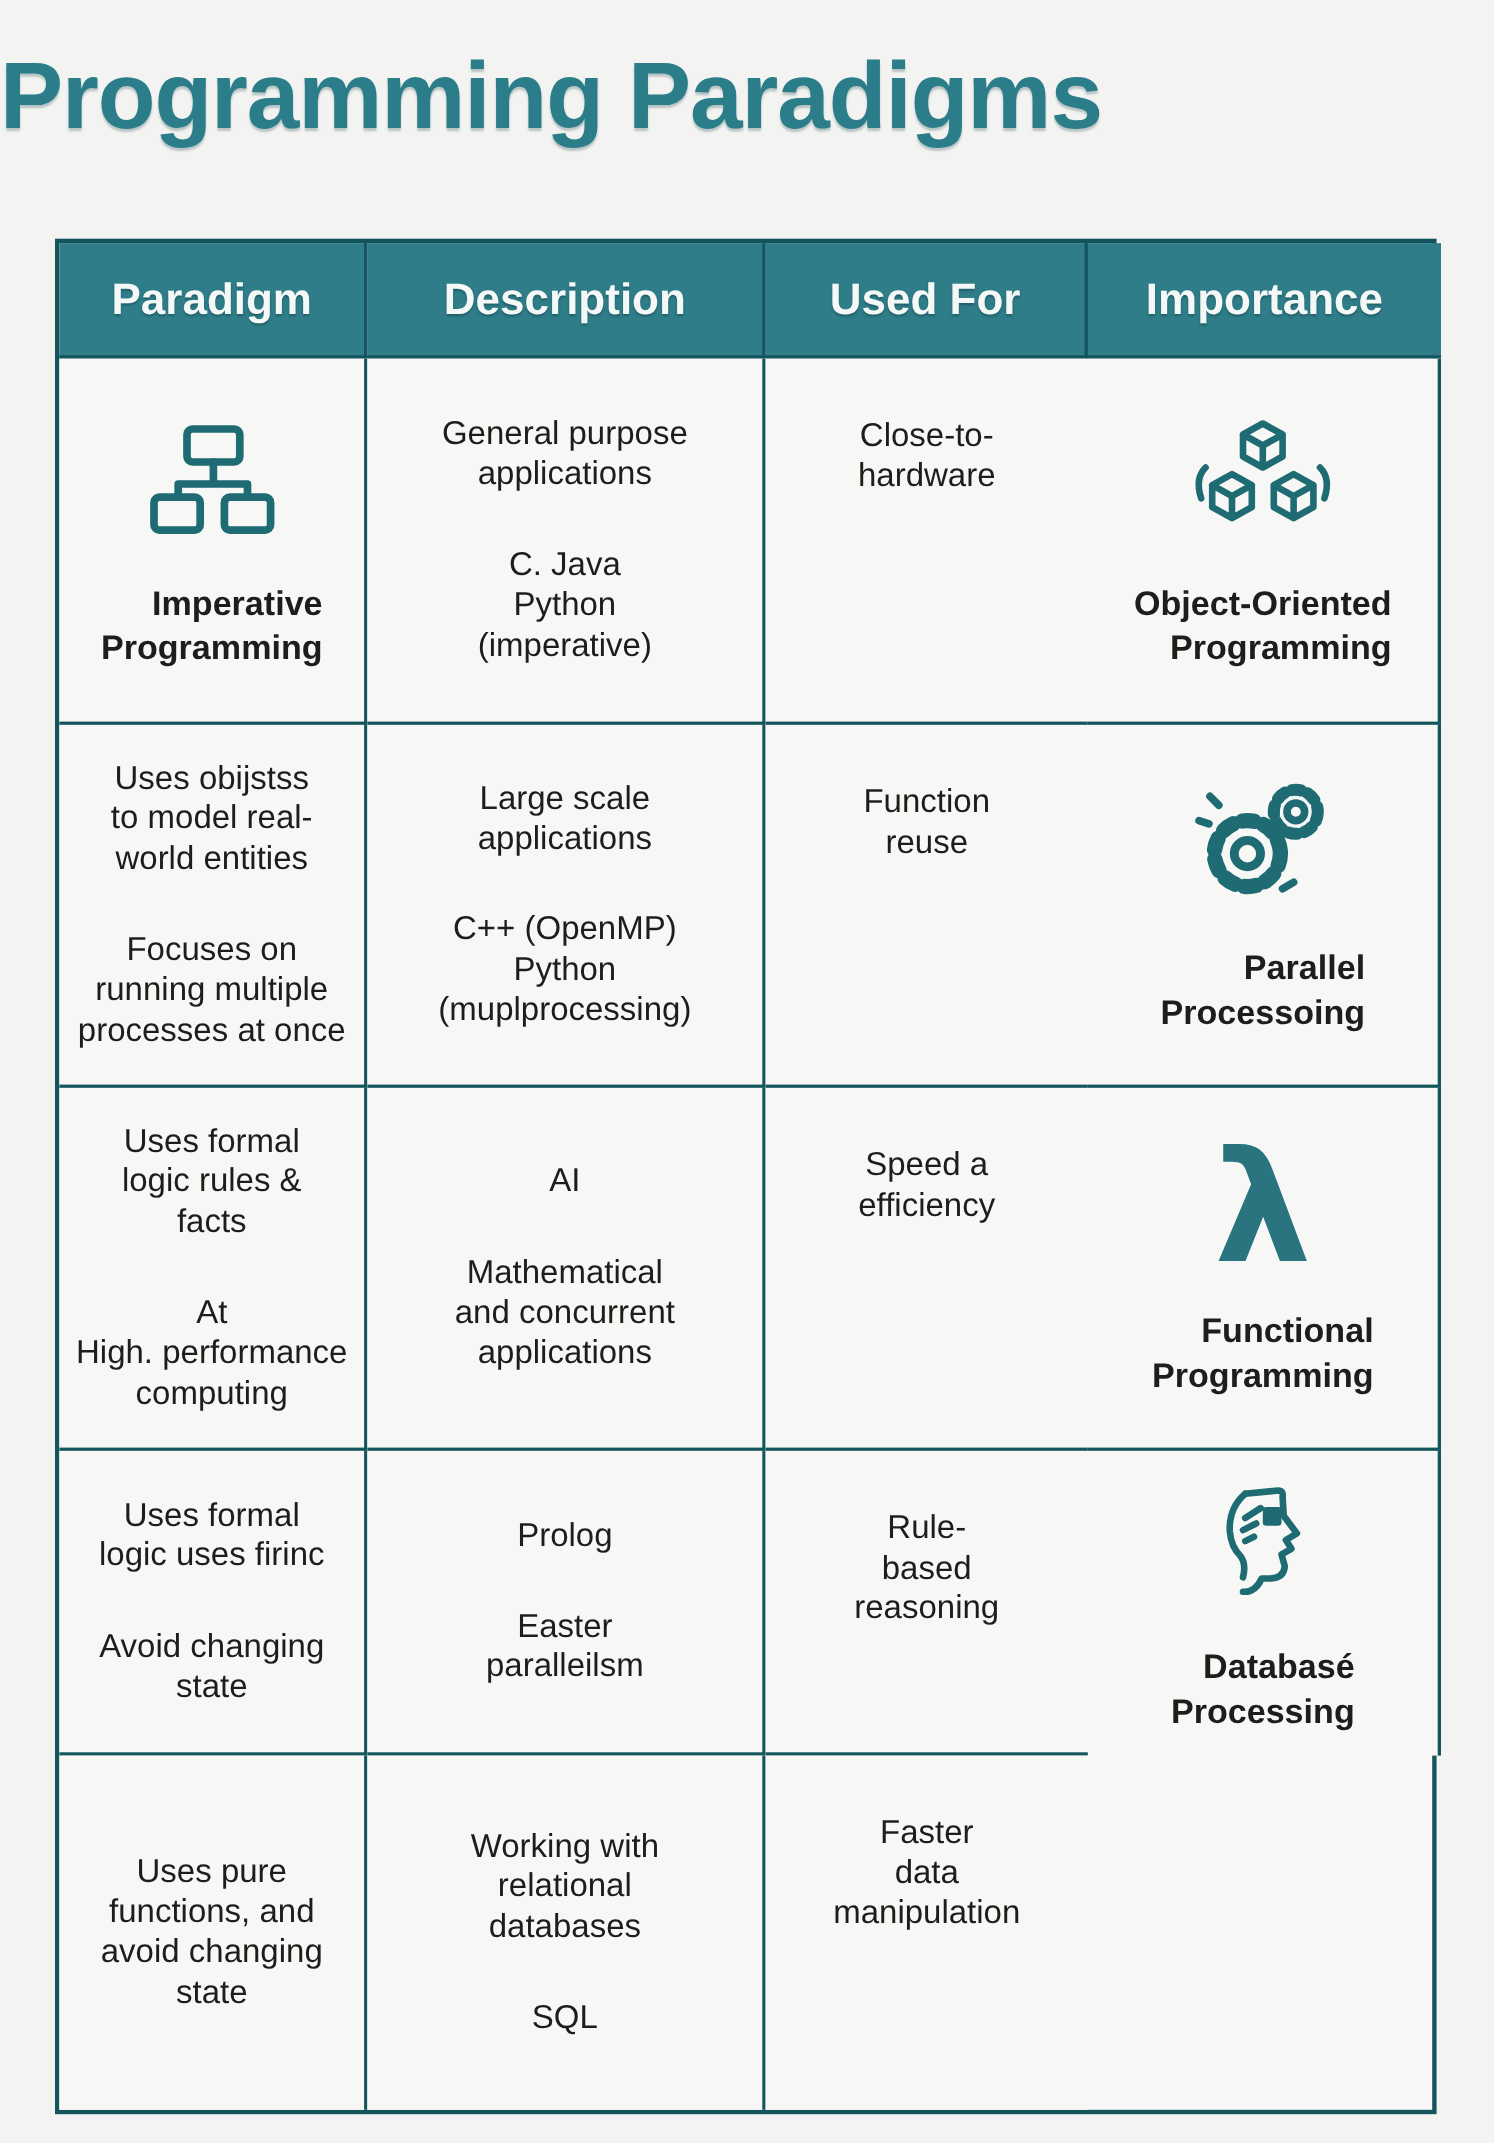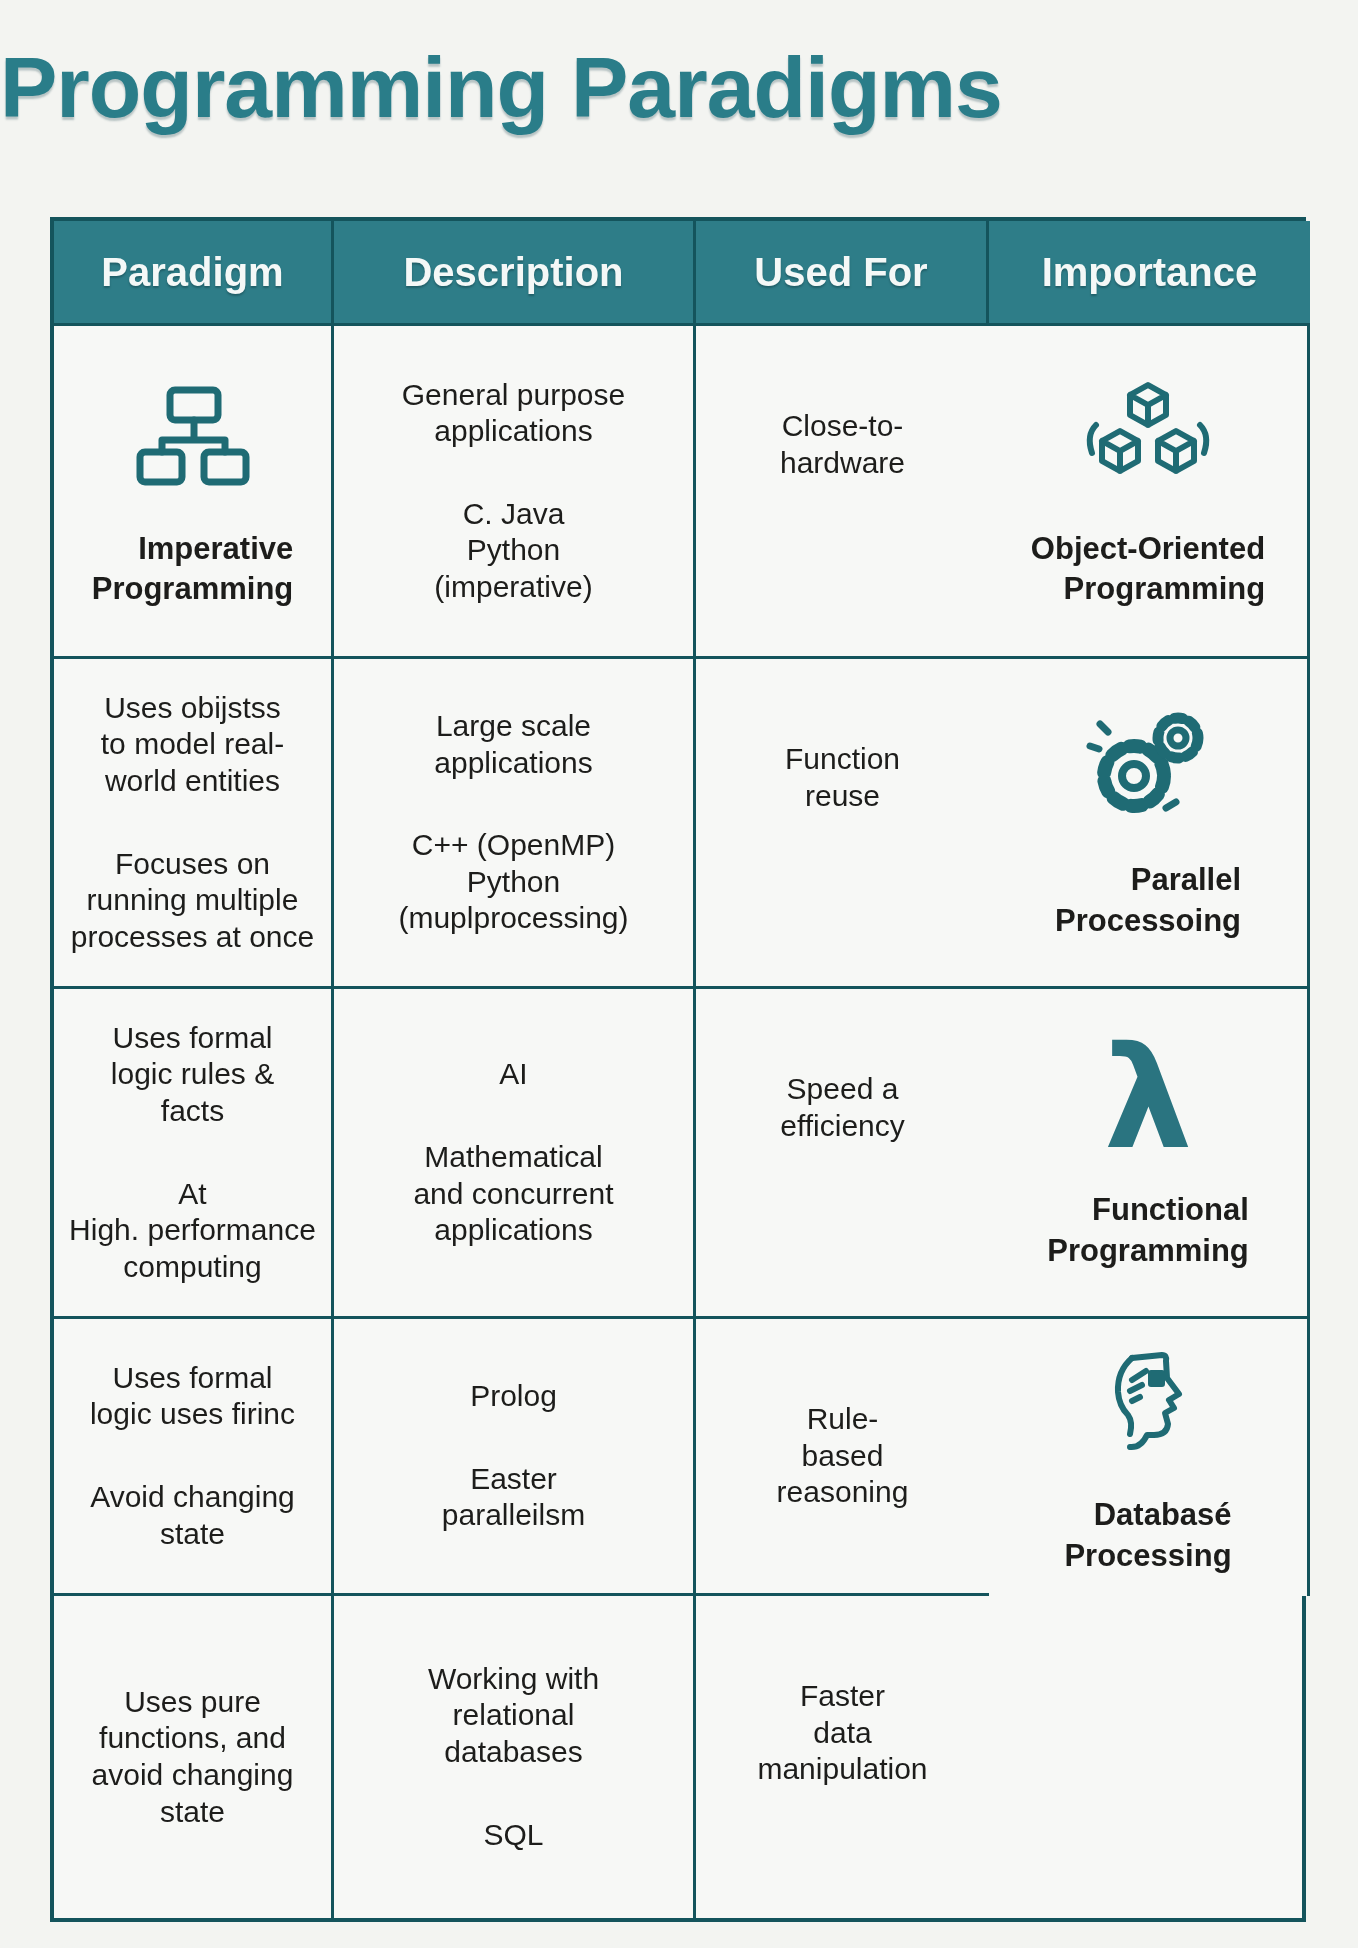--- a/index.html
+++ b/index.html
@@ -53,21 +53,21 @@
   .cell p{margin:0;white-space:pre-line;}
   .cell p + p{margin-top:46px;}
   .paradigm-cell{gap:26px;text-align:right;}
   .paradigm-name{font-weight:700;font-size:31px;white-space:pre-line;line-height:1.3;}
   .icon-box{height:130px;display:flex;align-items:center;justify-content:center;}
   .icon-box svg{stroke:#1f6b74;fill:none;stroke-linecap:round;stroke-linejoin:round;}
   .lambda-glyph{
     font-size:140px;line-height:1;color:#2a7480;font-weight:700;
     font-family:"DejaVu Sans",sans-serif;
   }
-  .importance-cell{justify-content:flex-start;padding-top:82px;text-align:center;}
+  .importance-cell{justify-content:flex-start;padding-top:52px;text-align:center;}
 </style>
 </head>
 <body>
 
 <h1 class="page-title">Programming Paradigms</h1>
 
 <div class="paradigm-table">
 
   <div class="th">Paradigm</div>
   <div class="th">Description</div>

